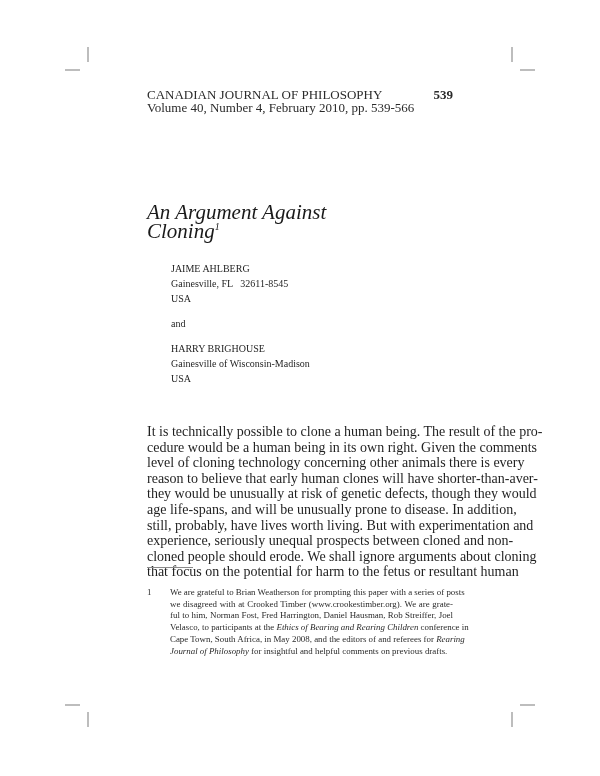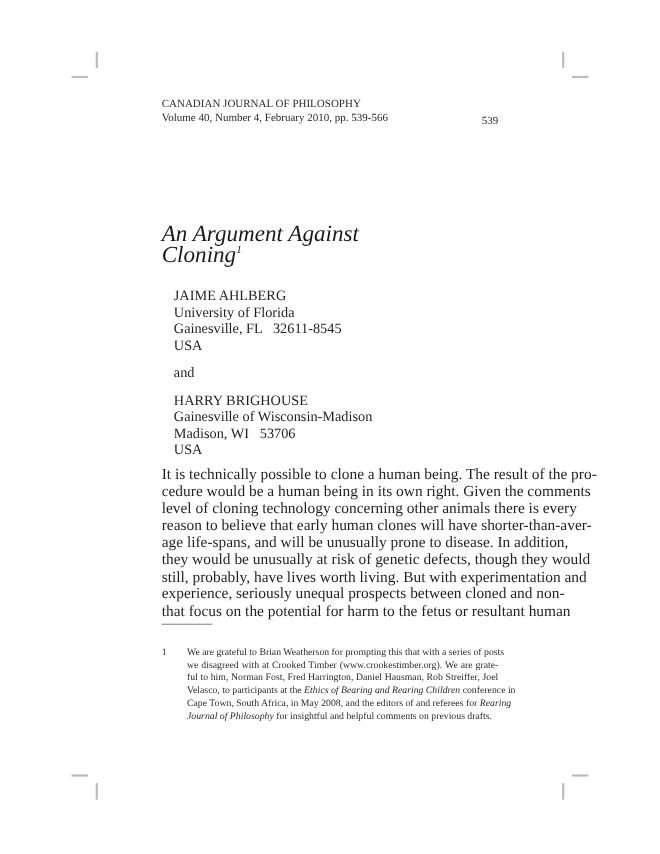--- a/index.html
+++ b/index.html
@@ -20,52 +20,53 @@
       background: #bdbdbd;
     }
     .crop.v { width: 2px; height: 15px; }
     .crop.h { width: 15px; height: 2px; }
 
     .header {
       position: absolute;
       left: 147px;
       top: 88px;
       width: 306px;
-      font-size: 10px;
+      font-size: 13px;
       line-height: 13px;
       color: #2a2a2a;
     }
     .header .journal { letter-spacing: 0; }
     .header .page-num {
       position: absolute;
       right: 0;
-      top: 16px;
+      top: 0;
+      font-weight: bold;
     }
 
     .title {
       position: absolute;
       left: 147px;
       top: 203px;
       font-style: italic;
       font-size: 21px;
       line-height: 19px;
       color: #1a1a1a;
       font-family: Liberation Serif, serif;
     }
     .title sup {
       font-size: 10px;
       vertical-align: 8px;
       line-height: 0;
     }
 
     .authors {
       position: absolute;
-      left: 158px;
+      left: 171px;
       top: 261px;
-      font-size: 13px;
+      font-size: 10px;
       line-height: 15px;
       color: #1f1f1f;
     }
     .authors .line { display: block; white-space: pre; }
     .authors .gap { height: 10px; }
 
     .body-text {
       position: absolute;
       left: 147px;
       top: 424px;
@@ -136,49 +137,48 @@
   <div class="page-num">539</div>
 </div>
 
 <div class="title">
   <div>An Argument Against</div>
   <div><span>Cloning</span><sup>1</sup></div>
 </div>
 
 <div class="authors">
   <span class="line">JAIME AHLBERG</span>
-  <span class="line">University of Florida</span>
   <span class="line">Gainesville, FL   32611-8545</span>
   <span class="line">USA</span>
   <div class="gap"></div>
   <span class="line">and</span>
   <div class="gap"></div>
   <span class="line">HARRY BRIGHOUSE</span>
   <span class="line">Gainesville of Wisconsin-Madison</span>
-  <span class="line">Madison, WI   53706</span>
   <span class="line">USA</span>
 </div>
 
 <div class="body-text">
   <span class="ln">It is technically possible to clone a human being. The result of the pro-</span>
   <span class="ln">cedure would be a human being in its own right. Given the comments</span>
   <span class="ln">level of cloning technology concerning other animals there is every</span>
   <span class="ln">reason to believe that early human clones will have shorter-than-aver-</span>
+  <span class="ln">they would be unusually at risk of genetic defects, though they would</span>
   <span class="ln">age life-spans, and will be unusually prone to disease. In addition,</span>
-  <span class="ln">they would be unusually at risk of genetic defects, though they would</span>
   <span class="ln">still, probably, have lives worth living. But with experimentation and</span>
   <span class="ln">experience, seriously unequal prospects between cloned and non-</span>
+  <span class="ln">cloned people should erode. We shall ignore arguments about cloning</span>
   <span class="ln">that focus on the potential for harm to the fetus or resultant human</span>
 </div>
 
 <div class="fn-rule"></div>
 
 <div class="footnote">
   <span class="num">1</span>
   <div class="fn-body">
-    <span class="ln">We are grateful to Brian Weatherson for prompting this that with a series of posts</span>
+    <span class="ln">We are grateful to Brian Weatherson for prompting this paper with a series of posts</span>
     <span class="ln">we disagreed with at Crooked Timber (www.crookestimber.org). We are grate-</span>
     <span class="ln">ful to him, Norman Fost, Fred Harrington, Daniel Hausman, Rob Streiffer, Joel</span>
     <span class="ln"><span>Velasco, to participants at the </span><i>Ethics of Bearing and Rearing Children</i><span> conference in</span></span>
     <span class="ln"><span>Cape Town, South Africa, in May 2008, and the editors of and referees for </span><i>Rearing</i></span>
     <span class="ln last"><i>Journal of Philosophy</i><span> for insightful and helpful comments on previous drafts.</span></span>
   </div>
 </div>
 
 </body></html>

